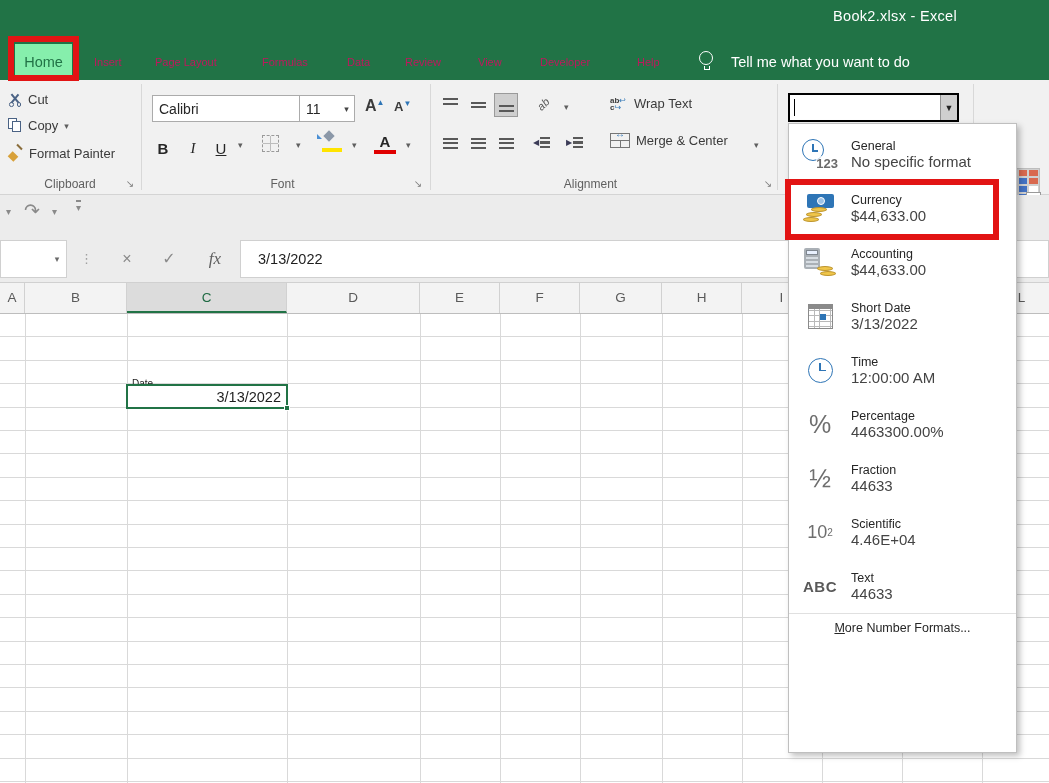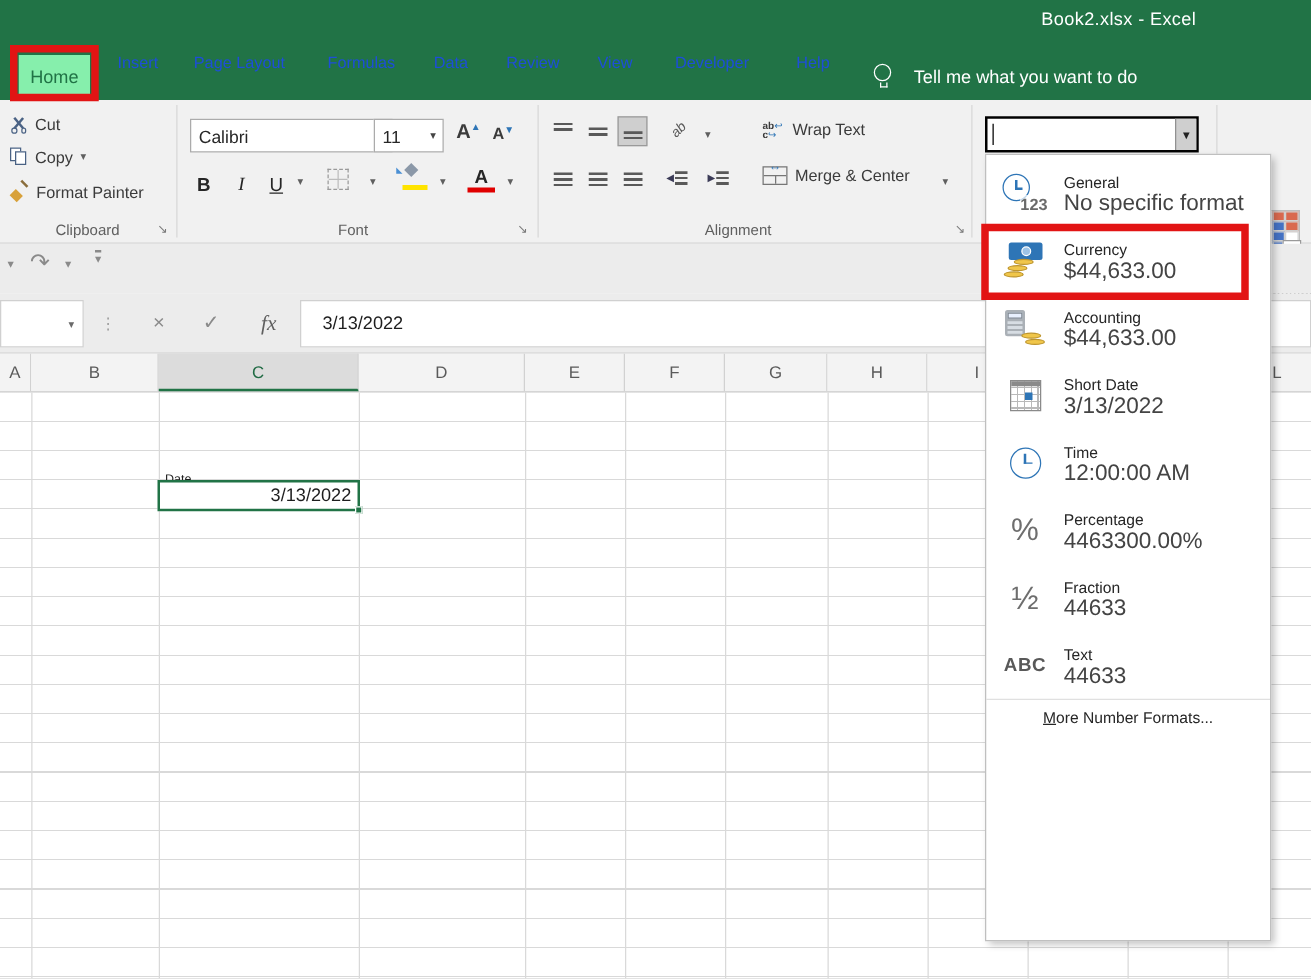--- a/index.html
+++ b/index.html
@@ -8,21 +8,21 @@
   }
   *{margin:0;padding:0;box-sizing:border-box;}
   html,body{background:#888;}
   #app{position:relative;width:1049px;height:783px;overflow:hidden;background:#fff;
        font-family:"Liberation Sans","DejaVu Sans",sans-serif;font-size:13px;color:#262626;}
   .abs{position:absolute;}
 
   
   .titlebar{left:0;top:0;width:1049px;height:80px;background:var(--excel-green);}
   .doc-title{left:700px;top:8px;width:390px;text-align:center;color:#fff;font-size:14.5px;letter-spacing:.3px;}
-  .tab{top:32px;height:36px;line-height:36px;color:#1d4ed8;font-size:13px;padding:0 4px;cursor:default;}
+  .tab{top:44px;height:36px;line-height:36px;color:#be185d;font-size:11px;padding:0 4px;cursor:default;}
   .tab-home{left:15px;top:44px;width:57px;height:36px;line-height:36px;text-align:center;
             background:#86efac;color:var(--excel-green);font-size:14.5px;}
   .bulb{left:699px;top:51px;width:16px;height:22px;}
   .bulb .globe{width:14px;height:14px;border:1.6px solid #fff;border-radius:50%;}
   .bulb .base{width:6px;height:4px;border-left:1.6px solid #fff;border-right:1.6px solid #fff;border-bottom:1.6px solid #fff;margin:1px auto 0;}
   .tellme{left:731px;top:44px;height:36px;line-height:36px;color:#fff;font-size:14.5px;}
 
   
   .ribbon{left:0;top:80px;width:1049px;height:115px;background:var(--ribbon-bg);border-bottom:1px solid #d4d4d4;}
   .vsep{top:4px;width:1px;height:106px;background:#d8d8d8;}
@@ -110,21 +110,21 @@
   .sel-cell{position:absolute;left:126px;top:70px;width:162px;height:25px;border:2px solid var(--excel-green);
       background:#fff;text-align:right;line-height:22px;padding-right:5px;font-size:14.5px;color:#1e1e1e;}
   .sel-cell .handle{position:absolute;right:-4px;bottom:-4px;width:6px;height:6px;background:var(--excel-green);border:1px solid #fff;}
 
   
   .nf-menu{left:788px;top:123px;width:229px;height:630px;background:#fff;border:1px solid #bfbfbf;
       box-shadow:3px 3px 6px rgba(0,0,0,.25);z-index:5;padding-top:3px;}
   .nf-item{display:flex;align-items:center;height:54px;}
   .nf-ico{width:62px;display:flex;align-items:center;justify-content:center;color:var(--gray-ic);flex:none;}
   .nf-txt .t{font-weight:normal;font-size:12.5px;color:#262626;line-height:16px;}
-  .nf-txt .v{font-size:18px;color:#444;line-height:16px;}
+  .nf-txt .v{font-size:15px;color:#444;line-height:16px;}
   .nf-more{height:29px;border-top:1px solid #e0e0e0;text-align:center;line-height:28px;font-size:12.5px;color:#262626;}
   .nf-more::first-letter{text-decoration:underline;}
   .mini-clock{position:relative;width:22px;height:22px;border:1.5px solid var(--accent-blue);border-radius:50%;}
   .mini-clock::before{content:"";position:absolute;left:9px;top:4px;width:1.5px;height:7px;background:var(--accent-blue);}
   .mini-clock::after{content:"";position:absolute;left:9px;top:10px;width:6px;height:1.5px;background:var(--accent-blue);}
   .ico-general{position:relative;width:36px;height:30px;}
   .ico-general .mini-clock{position:absolute;left:0;top:0;}
   .ico-general .n123{position:absolute;right:0;bottom:-2px;font-weight:bold;font-size:13px;color:#6a6a6a;background:rgba(255,255,255,.7);}
   .ico-12{font-size:23px;font-weight:bold;color:#6e6e6e;}
   .ico-cur{position:relative;width:34px;height:28px;}
@@ -427,20 +427,27 @@
         </span>
     </div>
     <div class="nf-item">
       <span class="nf-ico ico-frac">½</span>
       <span class="nf-txt">
           <div class="t">Fraction</div>
           <div class="v">44633</div>
         </span>
     </div>
     <div class="nf-item">
+      <span class="nf-ico ico-sci">10<sup>2</sup></span>
+      <span class="nf-txt">
+          <div class="t">Scientific</div>
+          <div class="v">4.46E+04</div>
+        </span>
+    </div>
+    <div class="nf-item">
       <span class="nf-ico ico-abc">ABC</span>
       <span class="nf-txt">
           <div class="t">Text</div>
           <div class="v">44633</div>
         </span>
     </div>
     <div class="nf-more">More Number Formats...</div>
   </div>
 
   <div class="abs redbox" style="left:8px;top:36px;width:71px;height:45px"></div>

